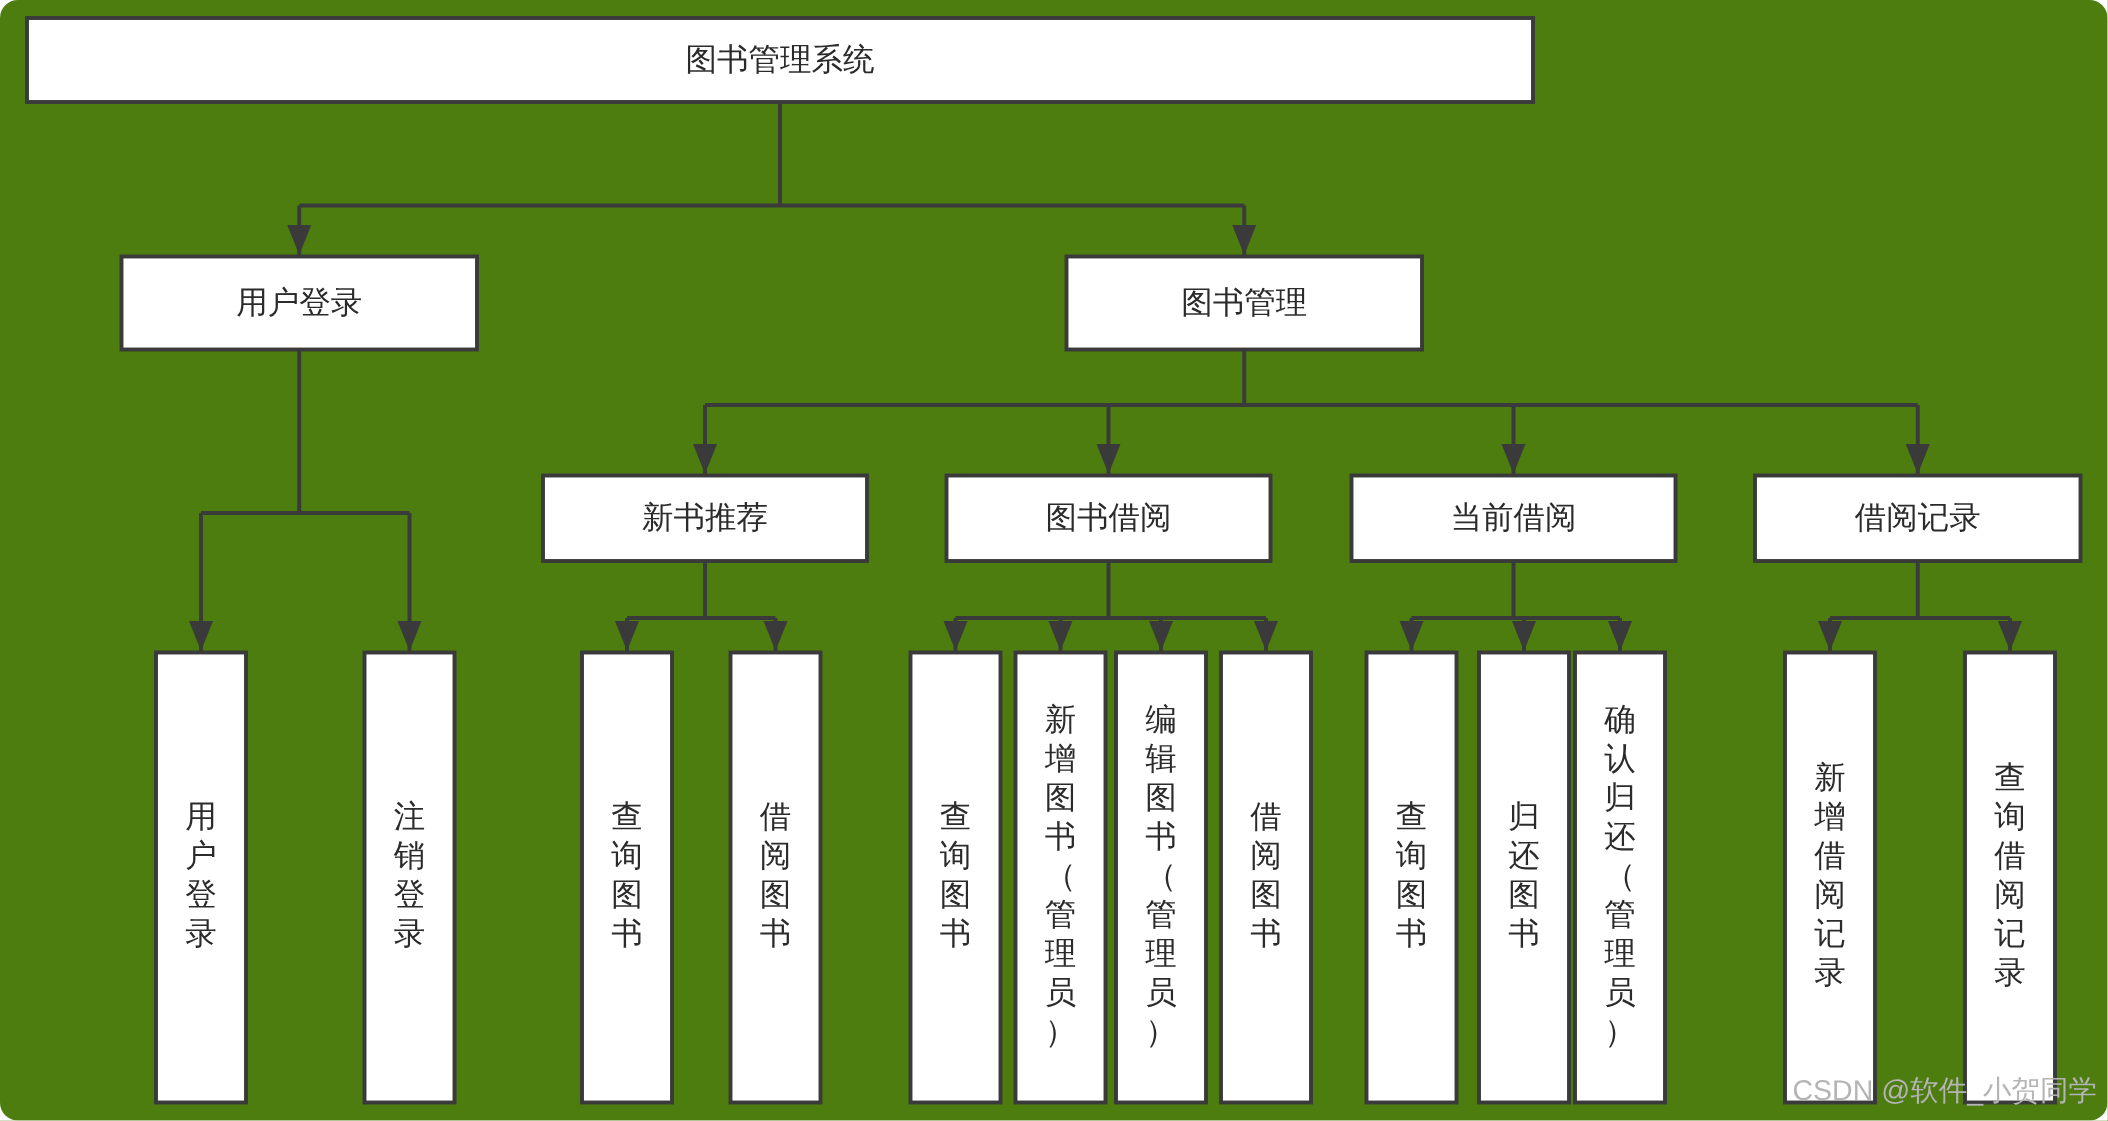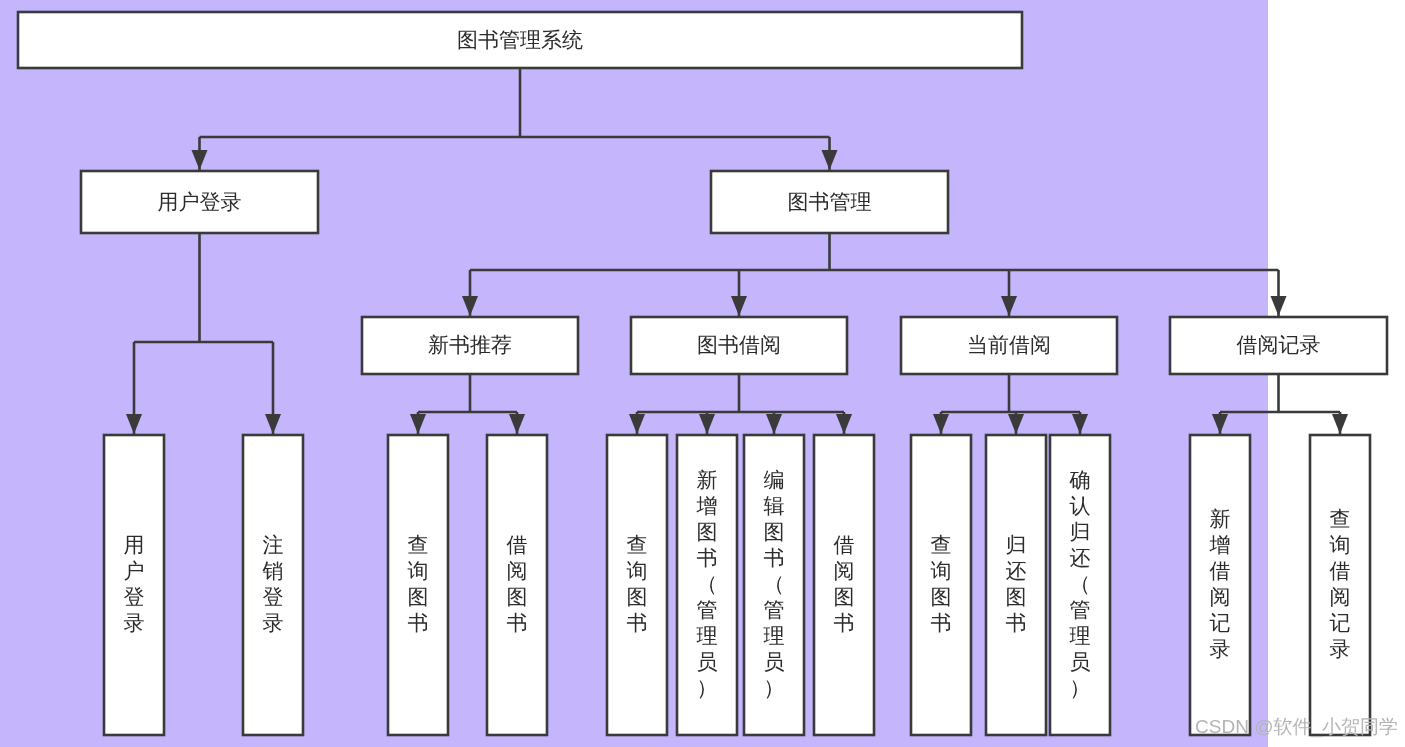--- a/index.html
+++ b/index.html
@@ -9,23 +9,24 @@
     background: #ffffff;
   }
   body {
     width: 1405px;
     height: 747px;
     font-family: "Liberation Sans", "DejaVu Sans", sans-serif;
     overflow: hidden;
   }
   #diagram-root {
     position: relative;
-    width: 1268px;
+    width: 1405px;
     height: 747px;
-    background: #c4b5fd;
+    background: #4d7c0f;
+    border-radius: 12px;
   }
   svg.diagram-canvas {
     position: absolute;
     top: 0;
     left: 0;
     width: 1405px;
     height: 747px;
   }
   .node-box {
     fill: #ffffff;

